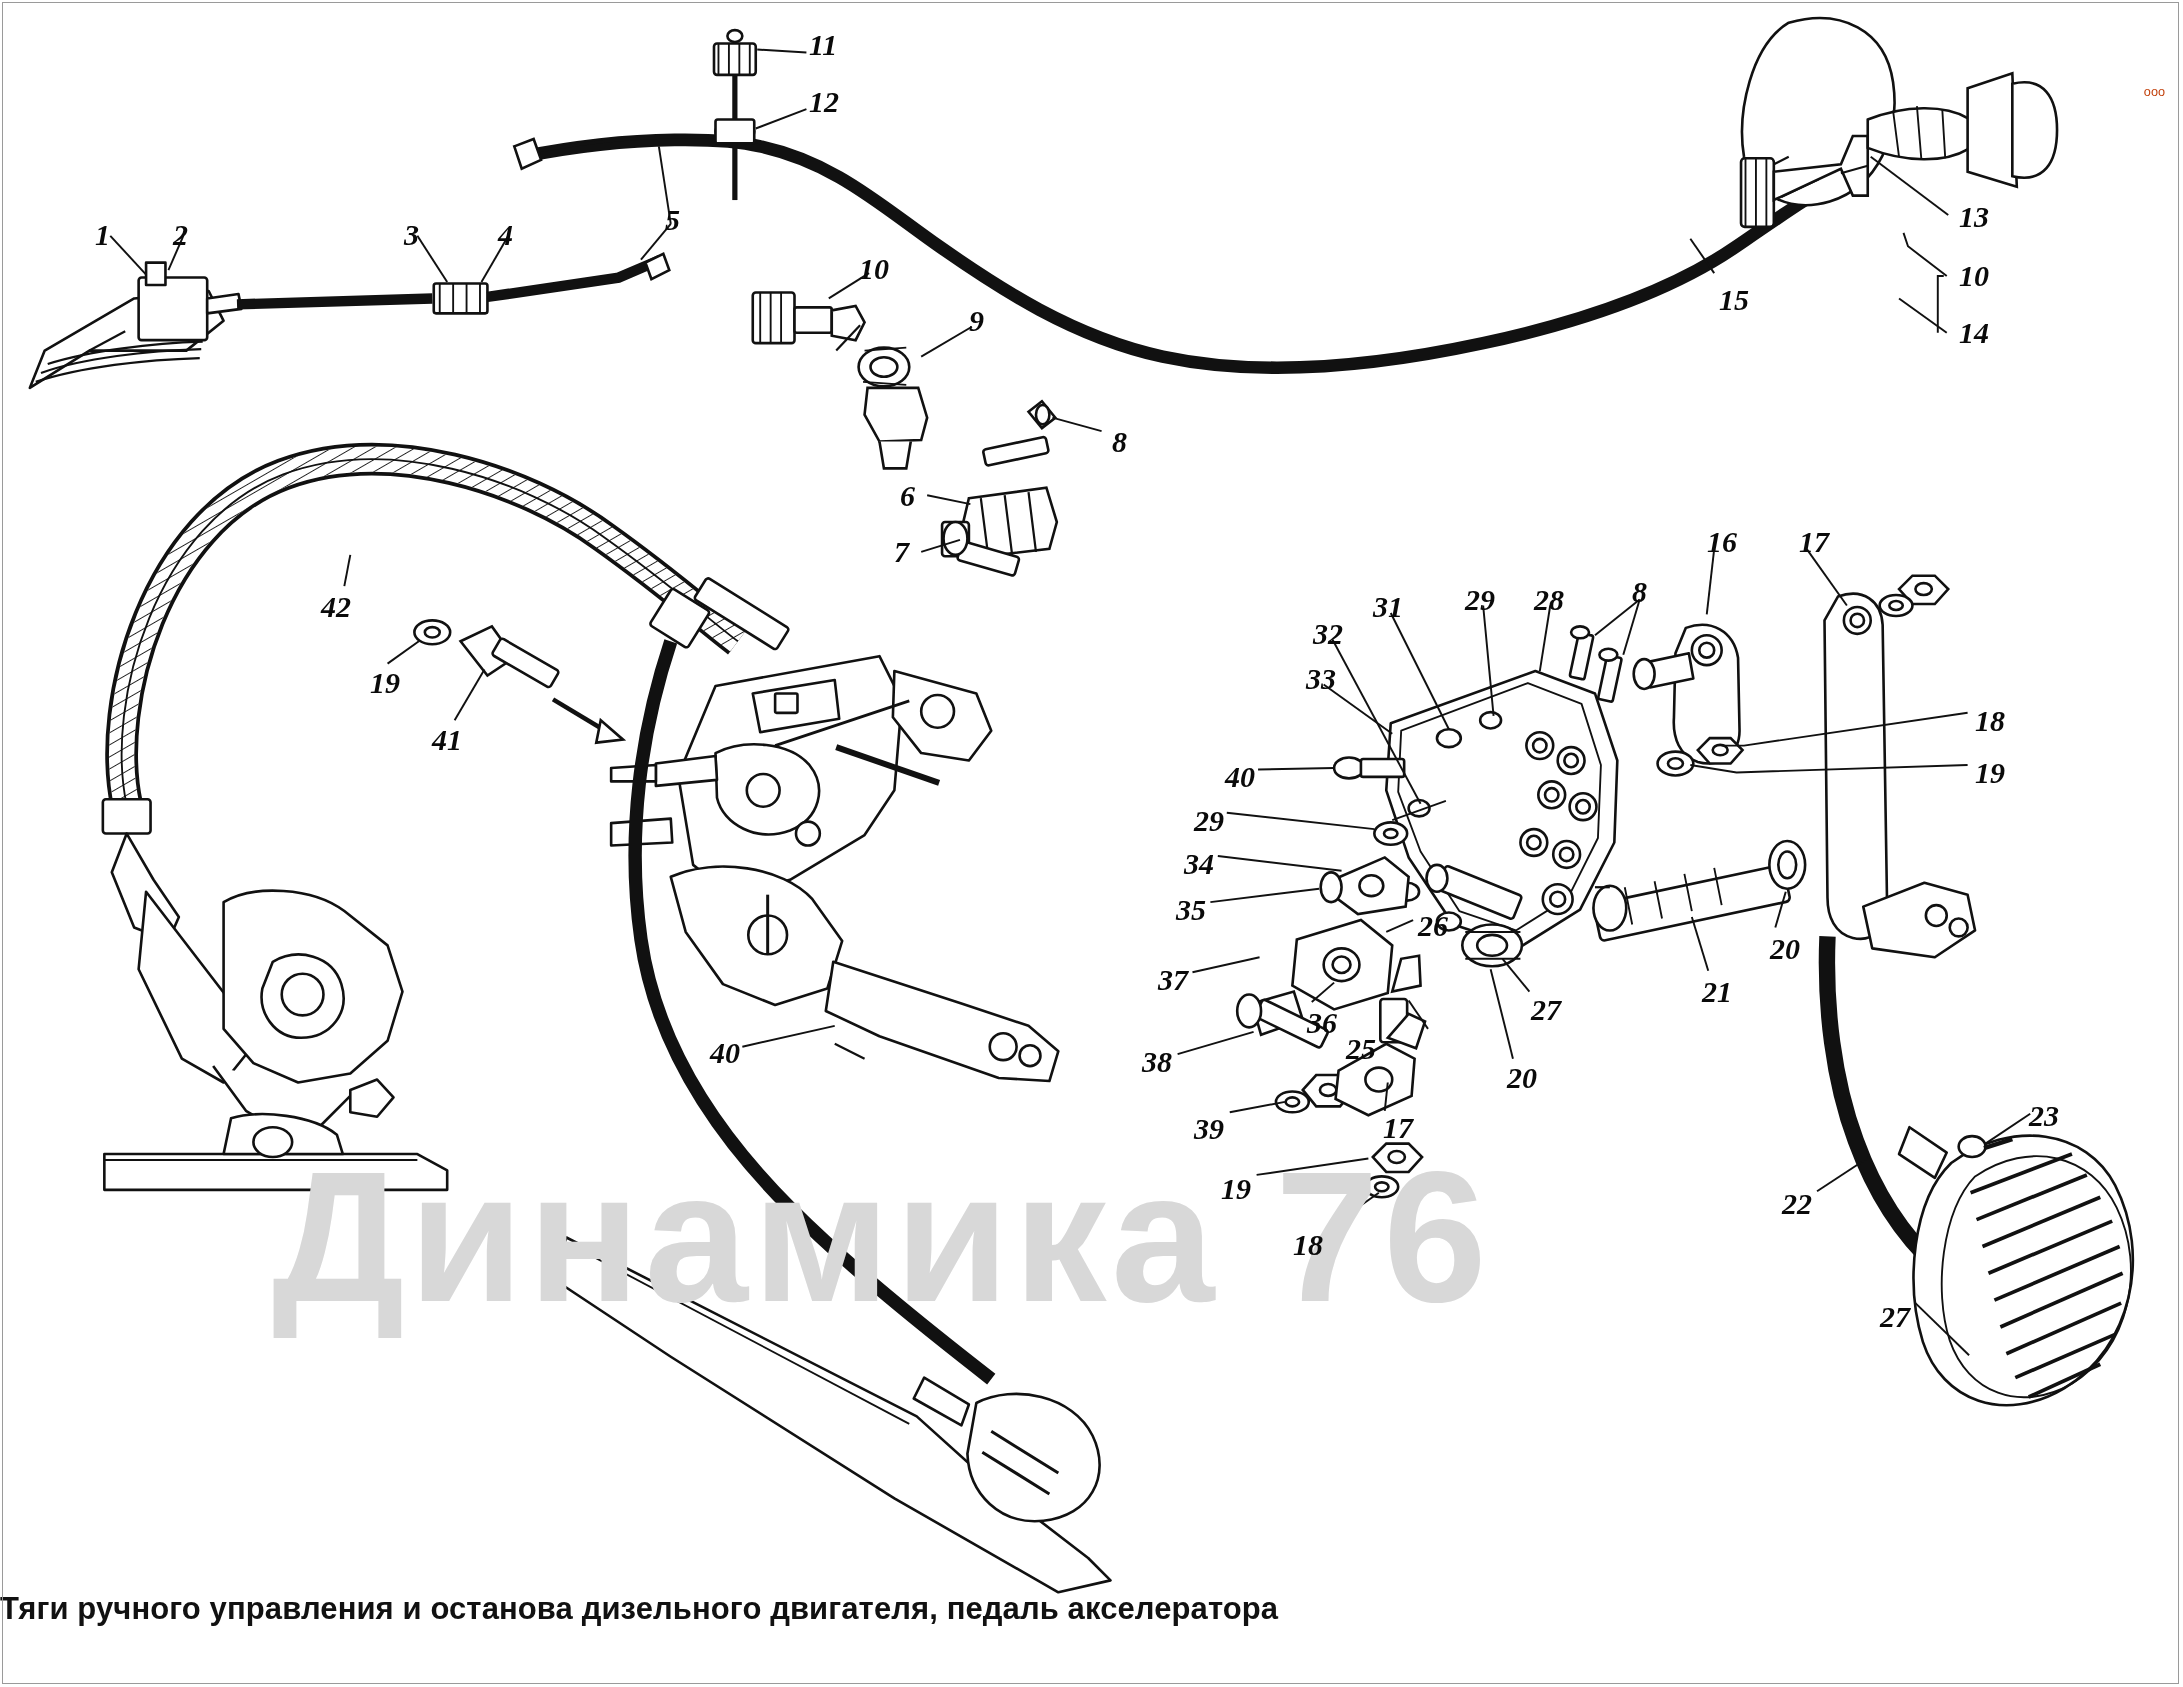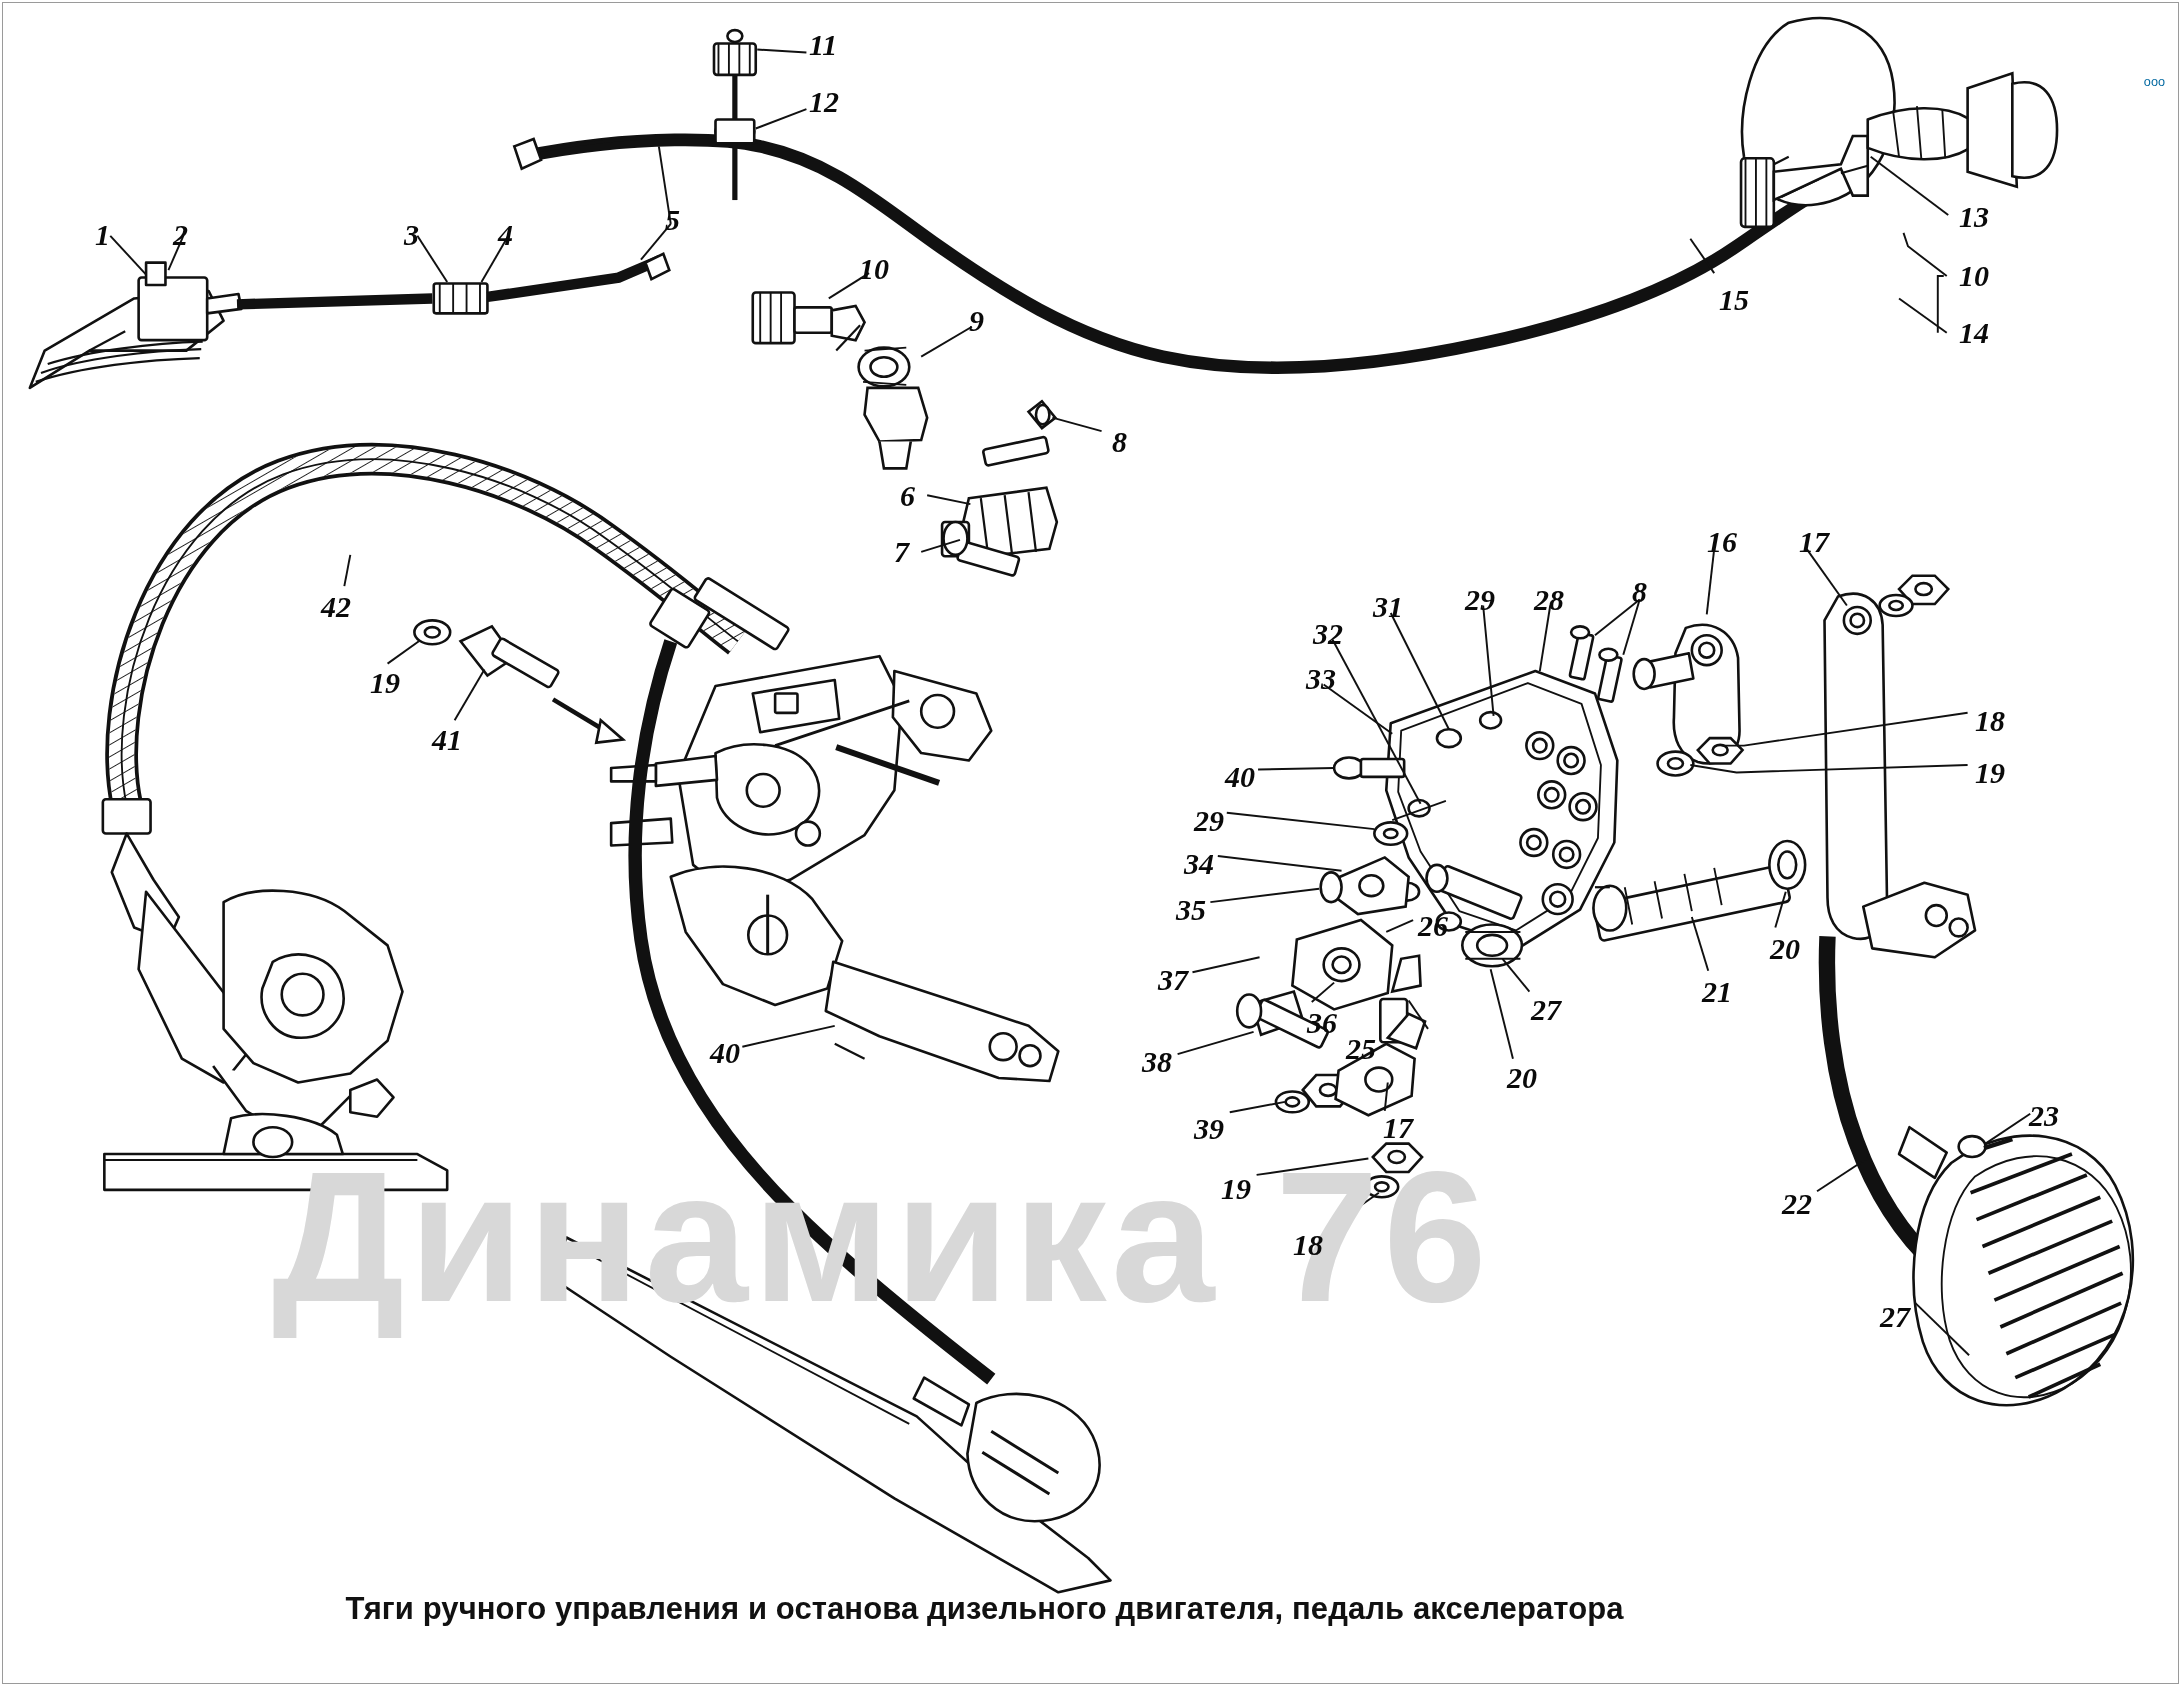--- a/index.html
+++ b/index.html
@@ -43,21 +43,20 @@
   }
   #wm-main {
     top: 1140px;
     font-size: 186px;
     line-height: 194px;
   }
   .caption {
     position: absolute;
     left: 0;
     width: 1969px;
-    text-align: center;
     font-family: "Liberation Sans", sans-serif;
     font-weight: bold;
     font-size: 31px;
     color: #111111;
     letter-spacing: 0.1px;
   }
   #caption-main {
     top: 1591px;
   }
   .callout {
@@ -76,23 +75,23 @@
     top: 2.2px;
     width: 2177px;
     height: 1682px;
     border: 1.5px solid #9a9a9a;
     box-sizing: border-box;
     pointer-events: none;
   }
   .corner-mark {
     position: absolute;
     right: 18px;
-    top: 75px;
+    top: 85px;
     font-size: 12.7px;
-    color: #0369a1;
+    color: #c2410c;
     font-family: "Liberation Sans", sans-serif;
   }
 </style>
 </head>
 <body>
 
 <div id="page">
 
   <div id="canvas-wrap">
     <svg class="diagram" viewBox="0 0 2929 2264" xmlns="http://www.w3.org/2000/svg">

